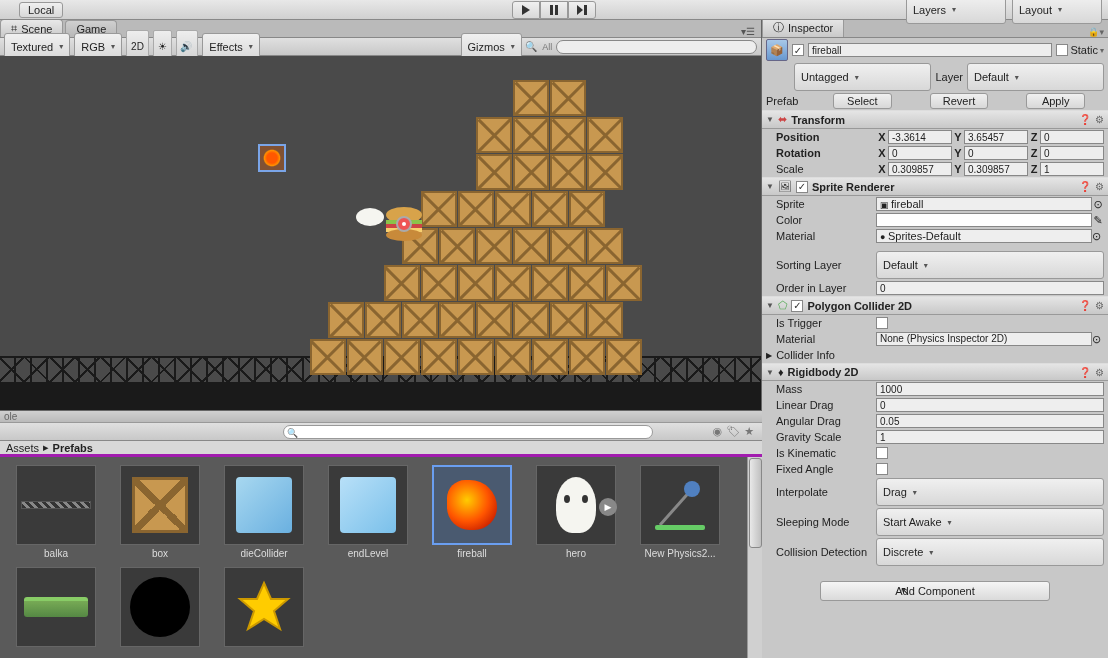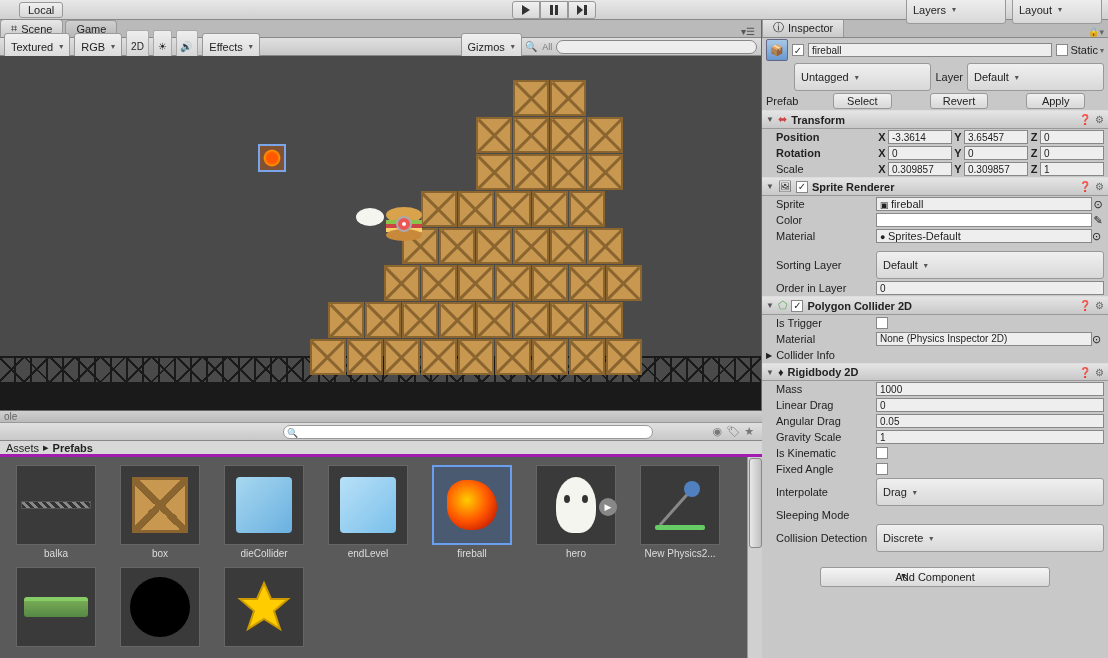--- a/index.html
+++ b/index.html
@@ -417,20 +417,21 @@
     <div class="insp-row">
         <span class="label">Fixed Angle</span>
         <div class="checkbox"></div>
       </div>
     <div class="insp-row">
         <span class="label">Interpolate</span>
         <div class="dropdown" style="flex:1">Drag</div>
       </div>
     <div class="insp-row">
         <span class="label">Sleeping Mode</span>
+        <div class="dropdown" style="flex:1">Start Awake</div>
       </div>
     <div class="insp-row">
         <span class="label">Collision Detection</span>
         <div class="dropdown" style="flex:1">Discrete</div>
       </div>
 
     <div class="add-comp">
         <span>Add Component</span>
         <span style="position:absolute;margin-left:-60px;font-size:12px">↖</span>
       </div>

